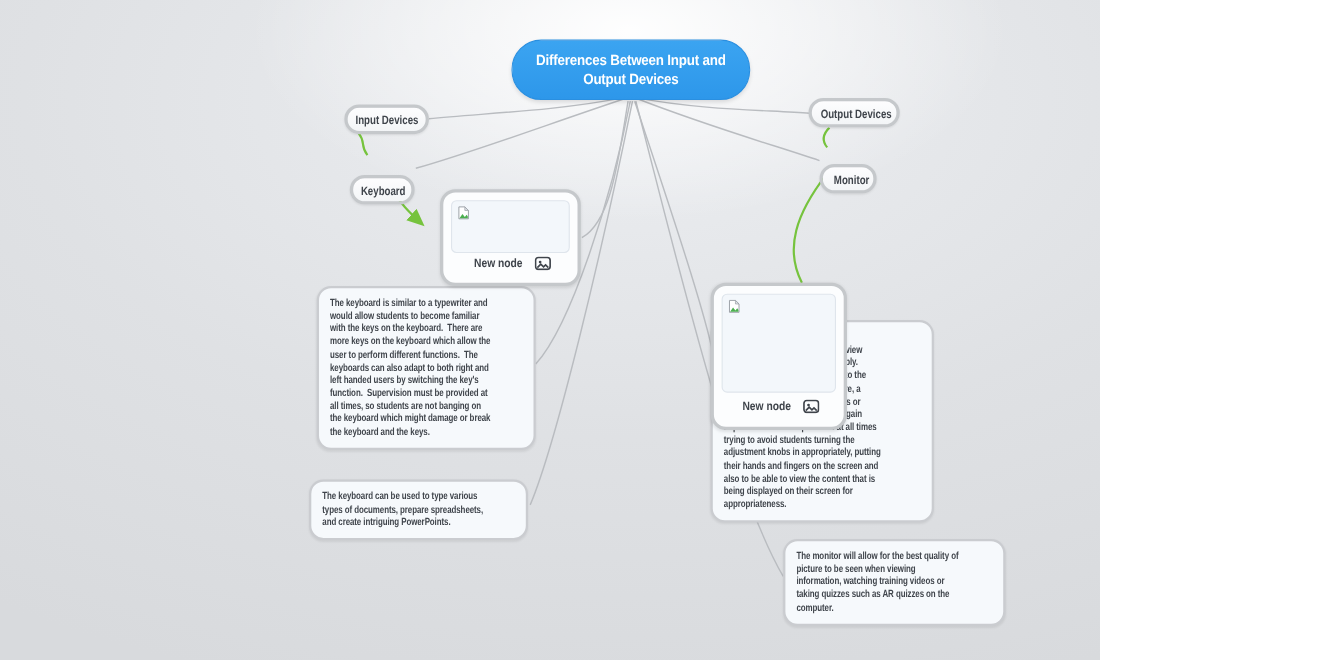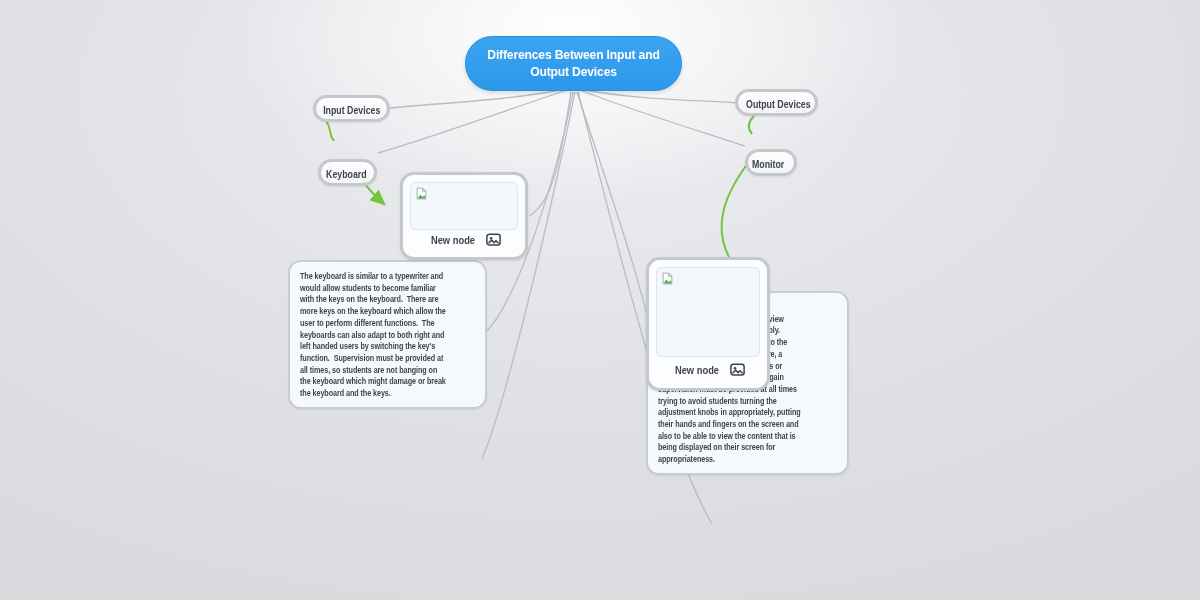--- a/index.html
+++ b/index.html
@@ -1,21 +1,21 @@
 <!DOCTYPE html>
 <html style="--background: #dfe1e4; --root-fill: #3ba4f1; --root-fill-dark: #2d97ea; --root-text: #ffffff; --node-fill: #fcfdfe; --node-border: #c5c8cb; --note-fill: #f6f9fc; --text: #3f444b; --connector: #b9bcc0; --branch-connector: #76c33d;"><head>
 <meta charset="utf-8">
 <style>
   html,body{margin:0;padding:0;}
   body{
     width:1200px;height:600px;overflow:hidden;
     font-family:"Liberation Sans", sans-serif;
   }
   .stage{
-    position:relative;width:1200px;height:600px;
+    position:relative;width:1000px;height:600px;
     background:
       radial-gradient(ellipse 480px 240px at 572px 28px, rgba(255,255,255,.96), rgba(255,255,255,0) 72%),
       radial-gradient(ellipse 1000px 560px at 572px 90px, #eceef1 0%, var(--background) 55%, #d8dadd 100%);
   }
   svg.connectors{position:absolute;left:0;top:0;z-index:0;}
   svg.connectors path{fill:none;}
   .gray-link{stroke:var(--connector);stroke-width:1.3;}
   .green-link{stroke:var(--branch-connector);stroke-width:2;}
   #arrowhead path{fill:var(--branch-connector);stroke:none;}
 
@@ -30,21 +30,21 @@
   }
   .root-node .lbl{
     display:block;font-weight:bold;font-size:13.5px;line-height:17px;
     white-space:pre-line;transform:scaleX(.9);transform-origin:50% 50%;
     letter-spacing:-.2px;
   }
   .pill{
     position:absolute;z-index:3;box-sizing:border-box;
     background:linear-gradient(#fdfdfe,#f3f5f7);
     border:3px solid var(--node-border);border-radius:15px;
-    color:var(--text);text-align:left;
+    color:var(--text);text-align:right;
     height:27px;line-height:21px;
     box-shadow:0 1px 2px rgba(0,0,0,.08);
     cursor:pointer;
   }
   .pill span{
     display:inline-block;font-weight:bold;font-size:11px;white-space:nowrap;
     transform:scaleX(.8);transform-origin:50% 50%;
   }
   .card{
     position:absolute;z-index:3;box-sizing:border-box;
@@ -132,38 +132,50 @@
 more keys on the keyboard which allow the
 user to perform different functions.  The
 keyboards can also adapt to both right and
 left handed users by switching the key's
 function.  Supervision must be provided at
 all times, so students are not banging on
 the keyboard which might damage or break
 the keyboard and the keys.</div>
   </div>
 
+  <div class="note" style="left:281px;top:436px;width:199px">
+    <div class="nt">The keyboard can be used to type various
+types of documents, prepare spreadsheets,
+and create intriguing PowerPoints.</div>
+  </div>
 
   <div class="note" style="left:646px;top:291px;width:203px">
     <div class="nt">The monitor is very similar to a
 television and allows the user to view
 images shown on the screen visibly.
 Students can make adjustments to the
 brightness and color of the picture, a
 person can change the way words or
 pictures appear on the screen.  Again
 supervision must be provided at all times
 trying to avoid students turning the
 adjustment knobs in appropriately, putting
 their hands and fingers on the screen and
 also to be able to view the content that is
 being displayed on their screen for
 appropriateness.</div>
   </div>
 
+  <div class="note" style="left:712px;top:490px;width:202px">
+    <div class="nt">The monitor will allow for the best quality of
+picture to be seen when viewing
+information, watching training videos or
+taking quizzes such as AR quizzes on the
+computer.</div>
+  </div>
 
   <div class="card" style="left:400px;top:172px;width:128px;height:88px">
     <div class="card-img" style="height:46px">
       <svg width="13" height="13" viewBox="0 0 24 24">
         <path d="M4 2 h10 l6 6 v14 h-16 z" fill="#ffffff" stroke="#9aa0a6" stroke-width="1.6"></path>
         <path d="M14 2 v6 h6 z" fill="#dfe3e8" stroke="#9aa0a6" stroke-width="1.2"></path>
         <path d="M5 21 l5 -7 4 5 3 -4 2 3 v3 z" fill="#4caf50"></path>
       </svg>
     </div>
     <div class="card-label" style="top:58px">

